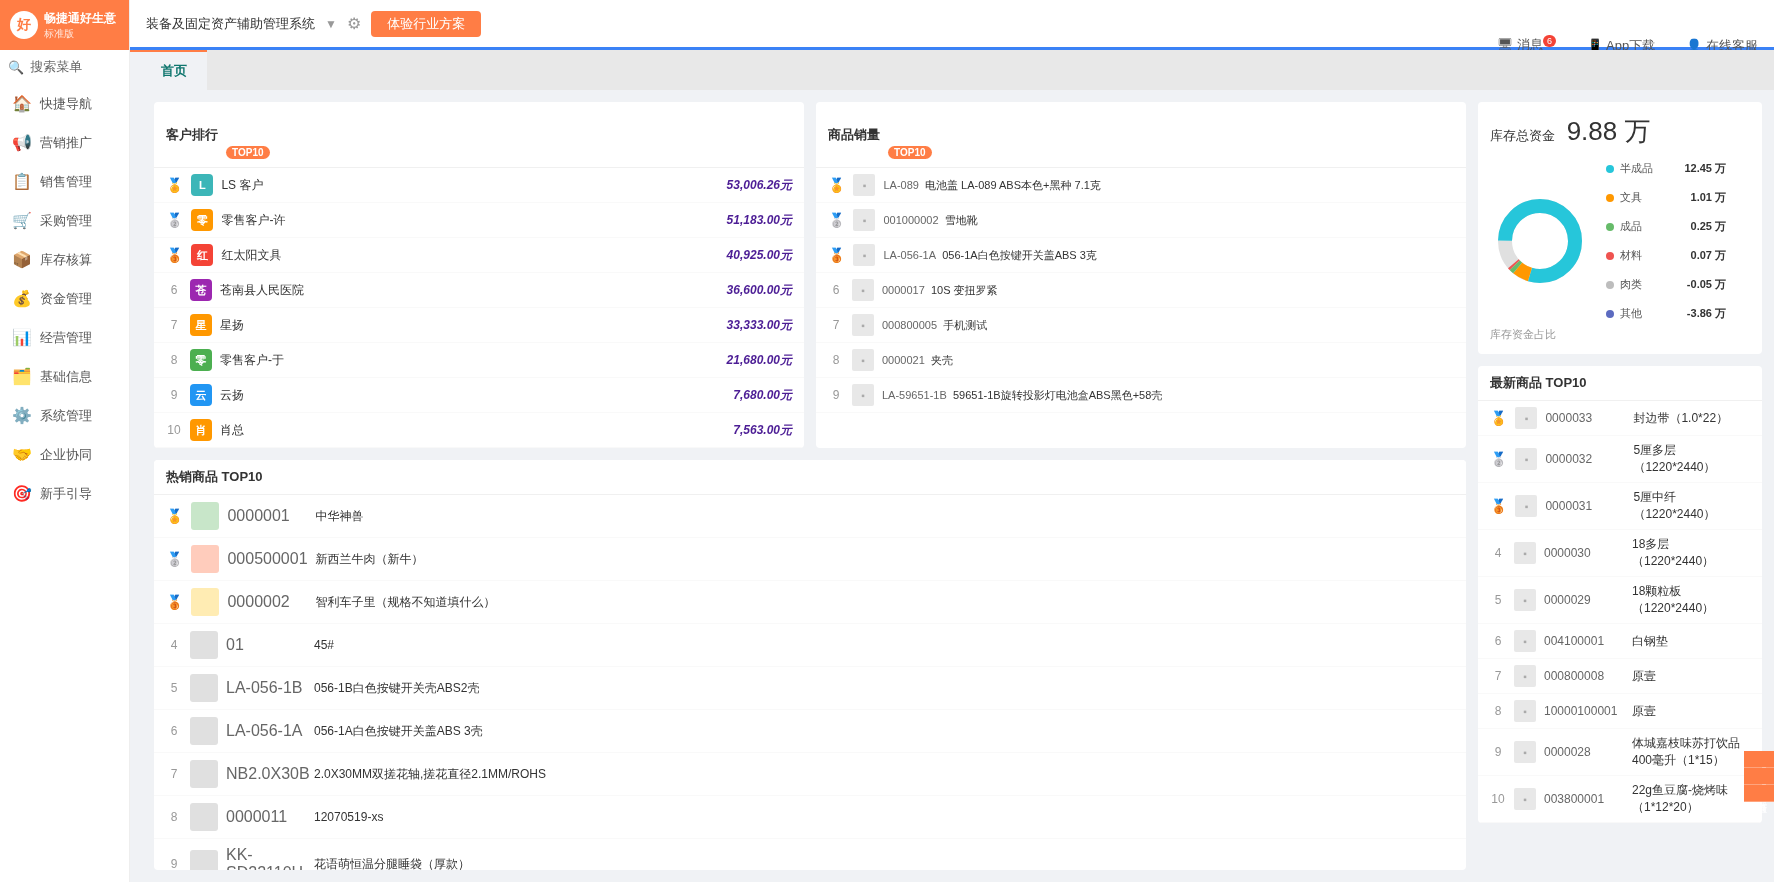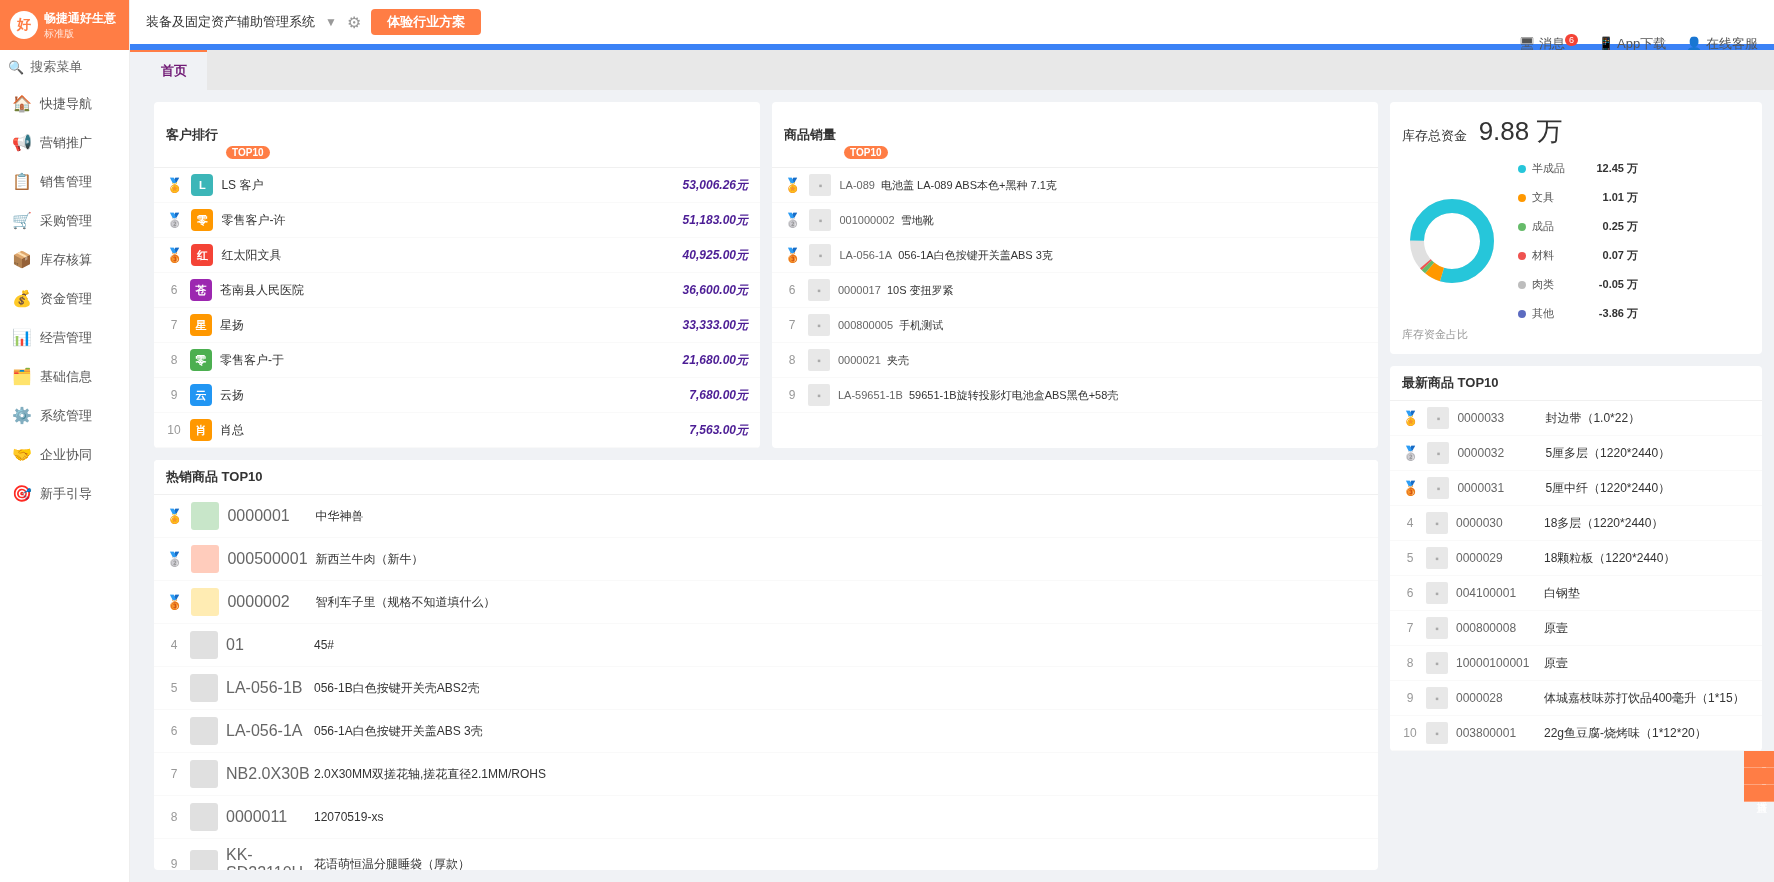--- a/index.html
+++ b/index.html
@@ -53,28 +53,28 @@
     }
 
     
     .topbar {
       background: #fff;
       height: 50px;
       display: flex;
       align-items: center;
       padding: 0 16px;
       gap: 10px;
-      border-bottom: 6px solid #3b82f6;
+      border-bottom: 3px solid #3b82f6;
       flex-shrink: 0;
     }
     .topbar-btn {
       background: #ff7d45; color: #fff; border: none;
-      padding: 4px 16px; border-radius: 4px; cursor: pointer; font-size: 13px; font-weight: bold;
-    }
-    .topbar-right { margin-left: auto; display: flex; align-items: center; gap: 20px; color: #555; font-size: 13px; margin-top: 44px; }
+      padding: 4px 16px; border-radius: 4px; cursor: pointer; font-size: 13px;
+    }
+    .topbar-right { margin-left: auto; display: flex; align-items: center; gap: 31px; color: #555; font-size: 13px; margin-top: 44px; }
 
     
     .tabbar {
       background: #e8e8e8;
       display: flex;
       flex-shrink: 0;
     }
     .tabbar-item {
       padding: 10px 20px;
       cursor: pointer; font-size: 13px; color: #555;
@@ -170,21 +170,21 @@
       color: #bbb; font-size: 10px;
     }
     .hot-thumb.has-img { background: #c8e6c9; }
     .hot-thumb.has-img2 { background: #ffccbc; }
     .hot-thumb.has-img3 { background: #ffecb3; }
     .hot-code { color: #666; font-size: 16px; width: 80px; flex-shrink: 0; }
     .hot-name { color: #333; font-size: 12px; flex: 1; }
 
     
     .right-panel {
-      width: 372px;
+      width: 284px;
       flex-shrink: 0;
       display: flex;
       flex-direction: column;
       gap: 12px;
       overflow-y: auto;
       margin-left: 12px;
     }
 
     .inventory-panel {
       background: #fff;
@@ -318,21 +318,21 @@
       <span>
         📱 <span>App下载</span>
       </span>
       <span>
         👤 <span>在线客服</span>
       </span>
     </div>
   </div>
 
   <div class="tabbar">
-    <div class="tabbar-item active" style="background:#f0f2f5;color:#701a75;font-weight:bold;border-top:2px solid #ff7d45;padding-left:31px;">首页</div>
+    <div class="tabbar-item active" style="background:#f0f2f5;color:#0f766e;font-weight:bold;border-top:2px solid #ff7d45;padding-left:31px;">首页</div>
   </div>
 
   <div class="content-area">
 
     <div class="left-panels">
 
       <div class="top-panels">
 
         <div class="panel customer-panel">
           <div class="panel-header">

